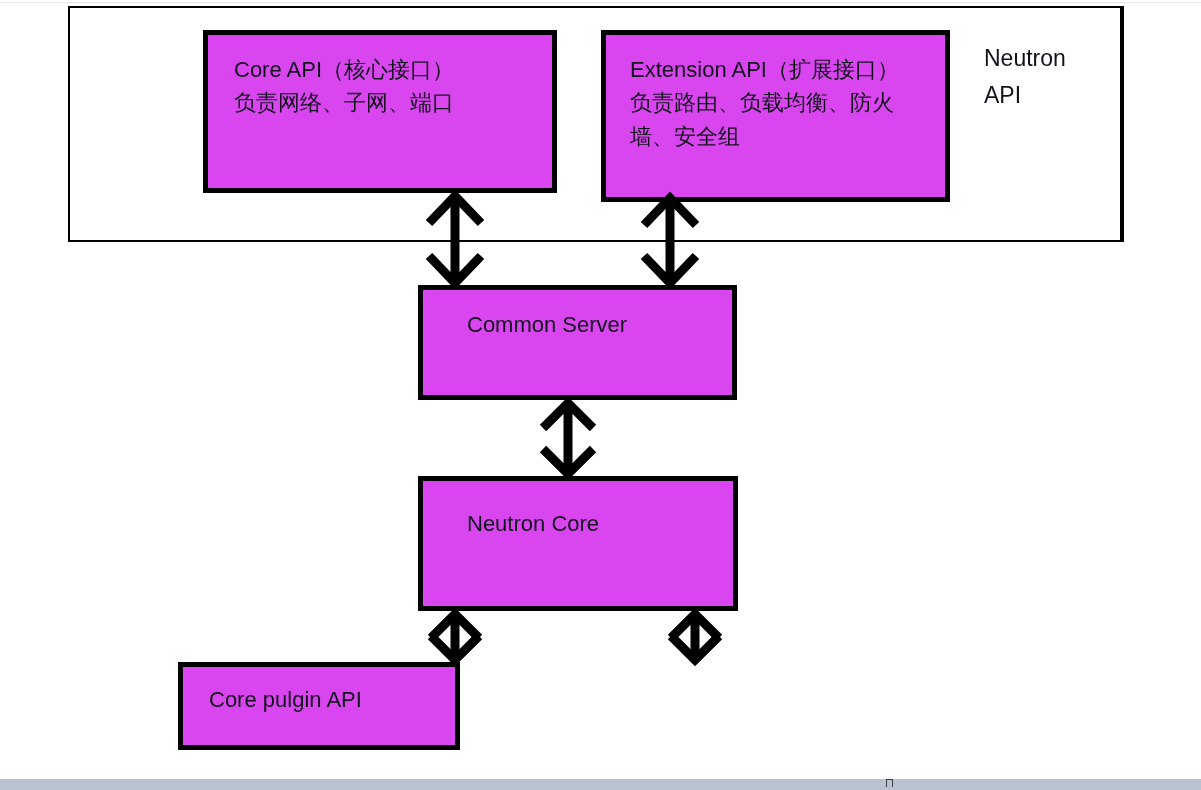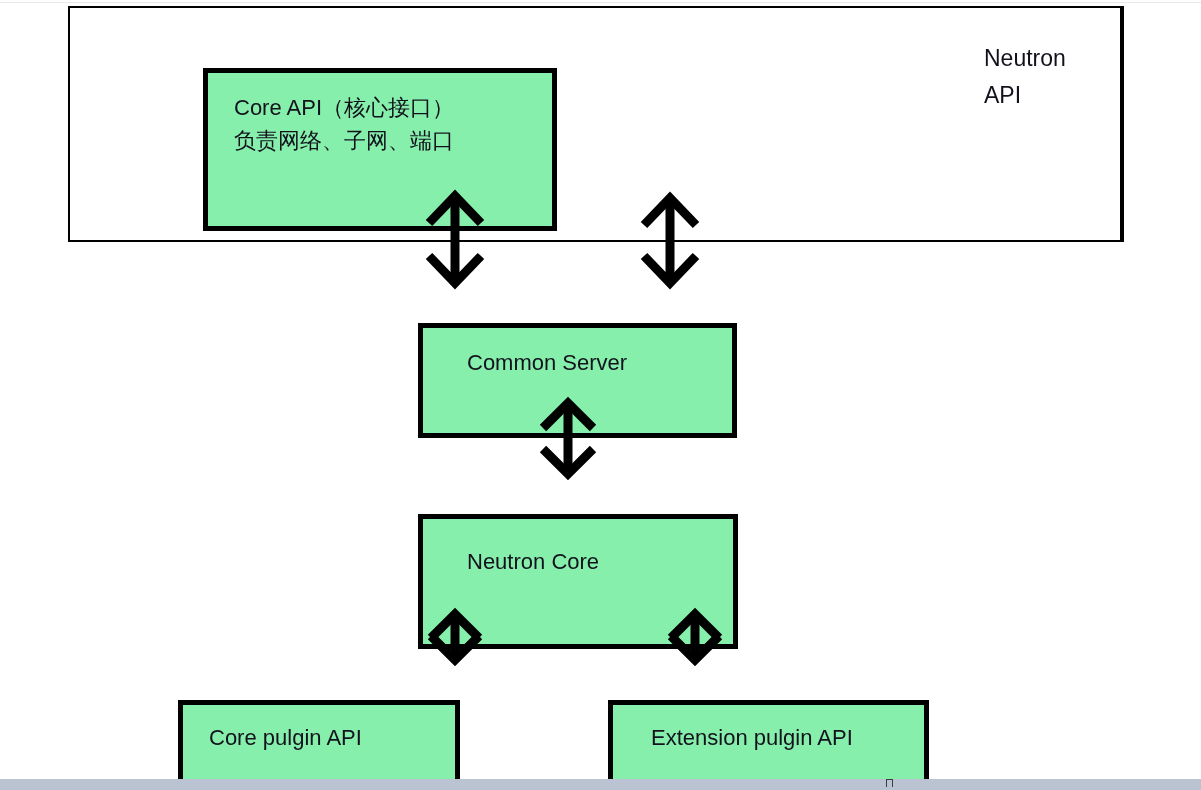--- a/index.html
+++ b/index.html
@@ -39,23 +39,22 @@
     border: 2px solid #000;
     border-right-width: 4px;
     box-sizing: border-box;
     background: transparent;
   }
   
   .node {
     position: absolute;
     border: 5px solid #000;
     box-sizing: border-box;
-    background: #86efac;
+    background: #d946ef;
     color: #0d0d1a;
-    margin-top: 38px;
   }
   .node .label {
     display: block;
     white-space: pre-line;
     font-size: 22px;
     line-height: 1.52;
     color: #12121c;
   }
   
   #box-core-api {
@@ -153,39 +152,40 @@
 
   <div class="top-rule"></div>
 
   <div class="outer-box" id="group-resetful"></div>
 
   <div class="node" id="box-core-api">
     <span class="label">Core API（核心接口）
 负责网络、子网、端口</span>
   </div>
 
+  <div class="node" id="box-extension-api">
+    <span class="label">Extension API（扩展接口）
+负责路由、负载均衡、防火墙、安全组</span>
+  </div>
 
   <div id="resetful-caption">Neutron
 API</div>
 
   <div class="node" id="box-common-server">
     <span class="label">Common Server</span>
   </div>
 
   <div class="node" id="box-neutron-core">
     <span class="label">Neutron Core</span>
   </div>
 
   <div class="node" id="box-core-plugin">
     <span class="label">Core pulgin API</span>
   </div>
 
-  <div class="node" id="box-extension-plugin">
-    <span class="label">Extension pulgin API</span>
-  </div>
 
   <svg id="arrow-layer" viewBox="0 0 1201 790">
     <g stroke="#000" stroke-width="9" fill="none" stroke-linecap="butt">
 
       <g>
         <line x1="455" y1="196" x2="455" y2="283"></line>
         <polyline points="429,223 455,196 481,223"></polyline>
         <polyline points="429,256 455,283 481,256"></polyline>
       </g>
 

